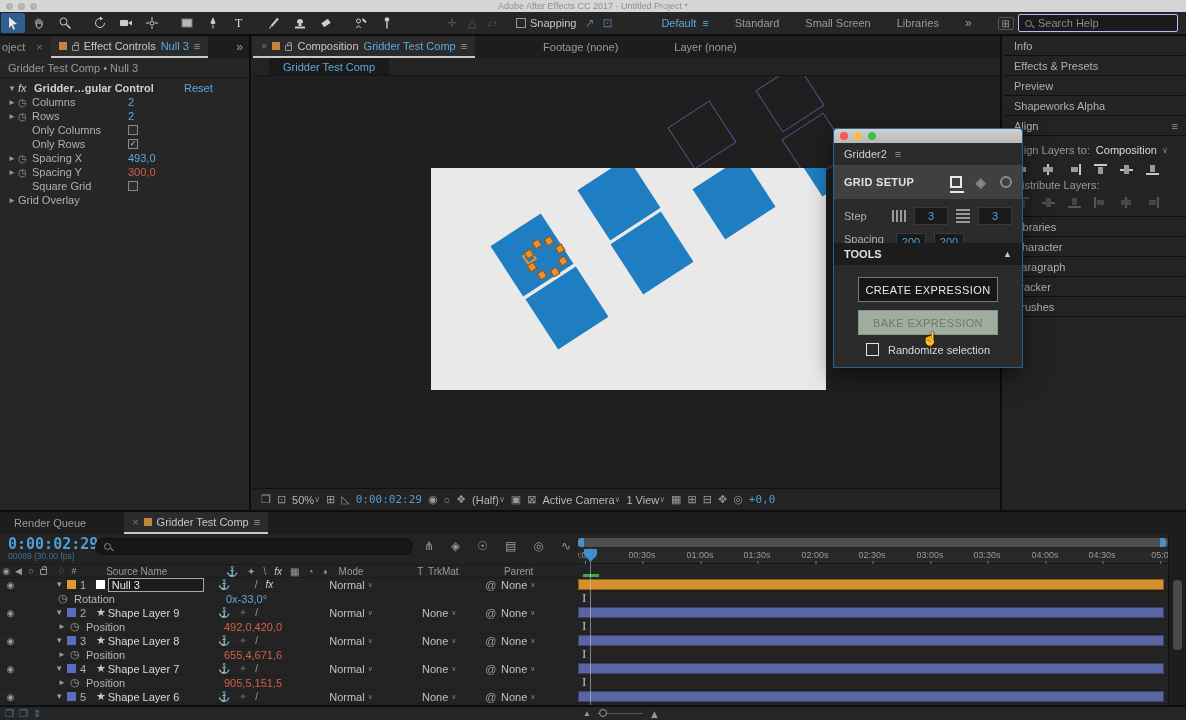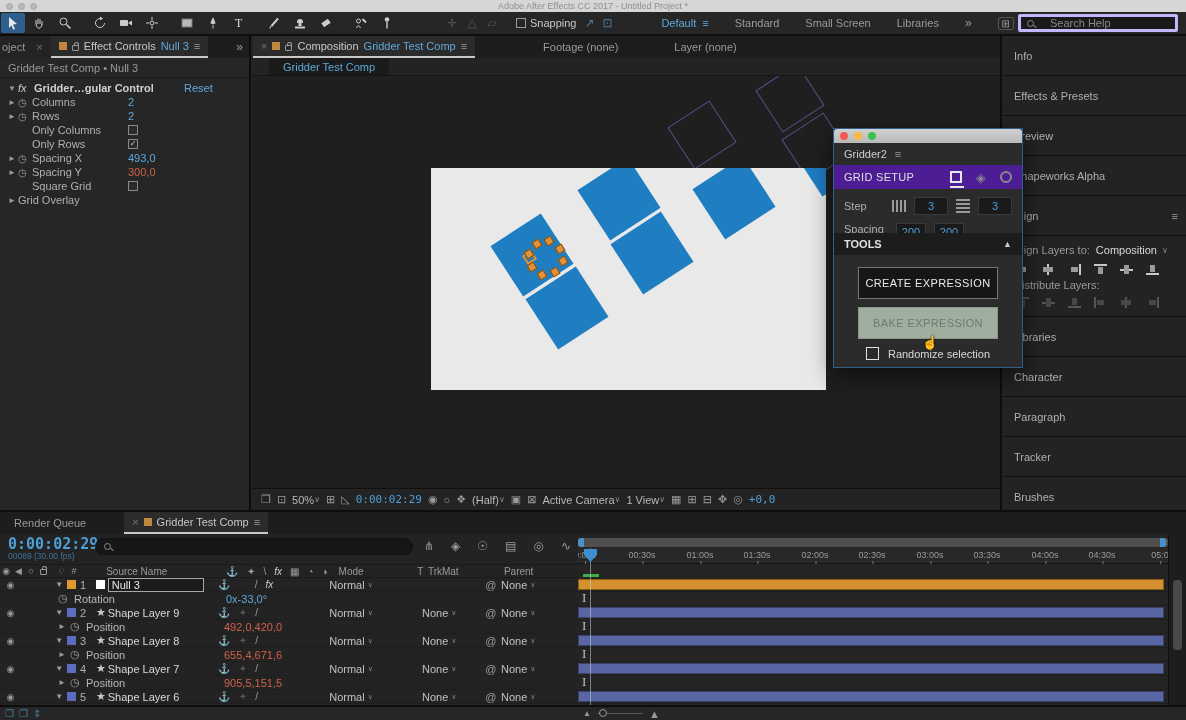--- a/index.html
+++ b/index.html
@@ -20,21 +20,21 @@
   .tool svg{display:block}
   .tgray{color:#555;font-size:12px;width:20px;text-align:center}
   .chk{width:10px;height:10px;border:1px solid #9a9a9a;background:#262626;display:inline-block;margin-right:4px}
   .snap{display:flex;align-items:center;color:#c8c8c8;margin-left:14px;font-size:11px}
   .snapic{color:#527a9c;font-size:12px;margin-left:8px}
   .ws{display:flex;align-items:center;margin-left:auto;gap:26px;font-size:11px;color:#9a9a9a}
   .ws .on{color:#5fa8dc}
   .ws .menu{color:#5fa8dc;margin-left:-20px}
   .chev{color:#9a9a9a;font-size:12px}
   .wsic{color:#9a9a9a;border:1px solid #555;border-radius:2px;padding:0 3px;font-size:10px}
-  .searchbox{display:flex;align-items:center;gap:16px;background:#1a1a1a;border:3px solid #c4b5fd;border-radius:2px;height:18px;width:160px;padding:0 6px;margin:0 8px 0 4px;color:#8a8a8a}
+  .searchbox{display:flex;align-items:center;gap:6px;background:#1a1a1a;border:1px solid #c4b5fd;border-radius:2px;height:18px;width:160px;padding:0 6px;margin:0 8px 0 4px;color:#8a8a8a}
   .mag{width:7px;height:7px;border:1px solid #8a8a8a;border-radius:50%;position:relative;flex:none}
   .mag::after{content:'';position:absolute;width:4px;height:1px;background:#8a8a8a;right:-4px;bottom:-1px;transform:rotate(45deg)}
 
   
   .tabbar{height:22px;background:#1d1d1d;display:flex;align-items:stretch;font-size:11px}
   .ptab{display:flex;align-items:center;gap:5px;padding:0 8px;color:#9a9a9a;position:relative;background:#232323}
   .ptab.active{background:#2b2b2b;border-bottom:2px solid #c8c8c8;color:#c8c8c8}
   .chip{width:8px;height:8px;background:#c2873e;display:inline-block}
   .lock{width:7px;height:6px;border:1px solid #999;border-radius:1px;position:relative;margin-top:3px;display:inline-block}
   .lock::before{content:'';position:absolute;top:-4px;left:1px;width:3px;height:3px;border:1px solid #999;border-bottom:none;border-radius:3px 3px 0 0}
@@ -65,21 +65,21 @@
   .hdl{position:absolute;width:8px;height:8px;background:#e0923a;border:1px solid #7a4a10;transform:rotate(-33deg)}
   .anchorbox{position:absolute;left:93px;top:84px;width:11px;height:11px;border:2px solid #e0923a;transform:rotate(-33deg)}
   .cbar{position:absolute;left:0;right:0;bottom:0;height:22px;background:#232323;border-top:1px solid #101010;display:flex;align-items:center;gap:6px;padding:0 8px;color:#9a9a9a;font-size:11px}
   .cbar .ic{font-size:11px;color:#9a9a9a}
   .dd{display:flex;align-items:center;color:#b8b8b8}
   .dd .v{color:#8a8a8a;font-size:8px}
   .tc{color:#4e9fd8;font-family:"DejaVu Sans Mono",monospace}
 
   
   .side{position:absolute;left:1004px;top:36px;width:182px;height:474px;background:#232323}
-  .sp{height:40px;display:flex;align-items:center;padding-left:10px;color:#b0b0b0;border-bottom:1px solid #0f0f0f;background:#232323}
+  .sp{height:20px;display:flex;align-items:center;padding-left:10px;color:#b0b0b0;border-bottom:1px solid #0f0f0f;background:#232323}
   .sp .ham{margin-left:auto;margin-right:8px}
   .alignbody{padding:4px 0 6px 10px;border-bottom:1px solid #0f0f0f;color:#9a9a9a}
   .al-row{display:flex;align-items:center;gap:6px;height:20px}
   .al-dd{display:flex;align-items:center;gap:5px;color:#d8d8d8}
   .al-icons{display:flex;gap:13px;margin:4px 0 2px 2px}
   .ali{width:13px;height:11px;position:relative;display:inline-block}
   .ali::before{content:'';position:absolute;background:#c8c8c8}
   .ali::after{content:'';position:absolute;background:#9a9a9a}
   .al-l::before{left:0;top:0;width:2px;height:11px}.al-l::after{left:3px;top:3px;width:7px;height:5px}
   .al-c::before{left:5px;top:0;width:2px;height:11px}.al-c::after{left:1px;top:3px;width:10px;height:5px}
@@ -88,37 +88,37 @@
   .al-m::before{left:0;top:5px;width:13px;height:2px}.al-m::after{left:4px;top:1px;width:5px;height:9px}
   .al-b::before{left:0;bottom:0;width:13px;height:2px}.al-b::after{left:4px;bottom:3px;width:5px;height:7px}
   .dim{opacity:.3}
 
   
   .gridder{position:absolute;left:833px;top:128px;width:190px;height:240px;z-index:60;box-shadow:0 8px 22px rgba(0,0,0,.55);border:1px solid #2e5e8c;background:#2b2b2b}
   .gtitlebar{height:14px;background:linear-gradient(#d0d0d0,#b9b9b9);display:flex;align-items:center;border-radius:3px 3px 0 0}
   .gtitlebar i{width:8px;height:8px;border-radius:50%;margin-left:6px}
   .gt-r{background:#f25a53}.gt-y{background:#f6bb43}.gt-g{background:#39c24e}
   .gname{height:22px;display:flex;align-items:center;gap:8px;padding-left:10px;color:#cfcfcf;background:#2b2b2b}
-  .gsec{height:24px;background:#4c1d95;display:flex;align-items:center;padding:0 10px;color:#e0e0e0;font-weight:normal;letter-spacing:.3px}
+  .gsec{height:34px;background:#404040;display:flex;align-items:center;padding:0 10px;color:#e0e0e0;font-weight:bold;letter-spacing:.3px}
   .gsec .icons{margin-left:auto;display:flex;gap:14px;align-items:center}
   .gs-sq{width:12px;height:12px;border:2px solid #e8e8e8;position:relative}
   .gs-sq.sel::after{content:'';position:absolute;left:-2px;bottom:-7px;width:14px;height:2px;background:#e8e8e8}
   .gs-cube{color:#8a8a8a;font-size:13px}
   .gs-circ{width:12px;height:12px;border:2px solid #8a8a8a;border-radius:50%}
   .grow{display:flex;align-items:center;height:34px;padding:0 10px;color:#b0b0b0;gap:8px}
   .vlines,.hlines{display:inline-flex;gap:2px}
   .vlines i{width:2px;height:12px;background:#9a9a9a}
   .hlines{flex-direction:column}
   .hlines i{width:14px;height:2px;background:#9a9a9a}
   .gval{background:#1a1a1a;border:1px solid #3a3a3a;color:#4e9fd8;min-width:34px;text-align:center;padding:2px 0}
   .gclip{height:10px;overflow:hidden;display:flex;align-items:flex-start;gap:8px;padding:0 10px;color:#b0b0b0}
   .gclip .gval{min-width:30px}
   .gtools{height:22px;background:#1c1c1c;display:flex;align-items:center;padding:0 10px;color:#e0e0e0;font-weight:bold}
   .gtools .tri{margin-left:auto;color:#c8c8c8;font-size:9px}
-  .gbtn{width:140px;height:32px;margin:8px auto;display:flex;align-items:center;justify-content:center;font-size:11px;letter-spacing:.4px}
+  .gbtn{width:140px;height:25px;margin:8px auto;display:flex;align-items:center;justify-content:center;font-size:11px;letter-spacing:.4px}
   .gbtn.create{background:#161616;border:1px solid #777;color:#e8e8e8;margin-top:12px}
   .gbtn.bake{background:#9fae9f;border:1px solid #8a988a;color:#6d7a6d;margin-top:3px;position:relative}
   .cursor{position:absolute;left:46%;bottom:-12px;font-size:13px;color:#fff;text-shadow:0 0 2px #000}
   .grand{display:flex;align-items:center;gap:9px;justify-content:center;color:#d8d8d8}
   .grand .cbx{width:13px;height:13px;border:1px solid #e0e0e0;background:transparent}
 
   
   .timeline{position:absolute;left:0;top:510px;width:1186px;height:195px;background:#232323;border-top:2px solid #0d0d0d}
   .tl-tabs{height:22px;display:flex;align-items:stretch;background:#1d1d1d;font-size:11px}
   .tl-left{position:absolute;left:0;top:22px;width:578px;bottom:0;background:#232323}

